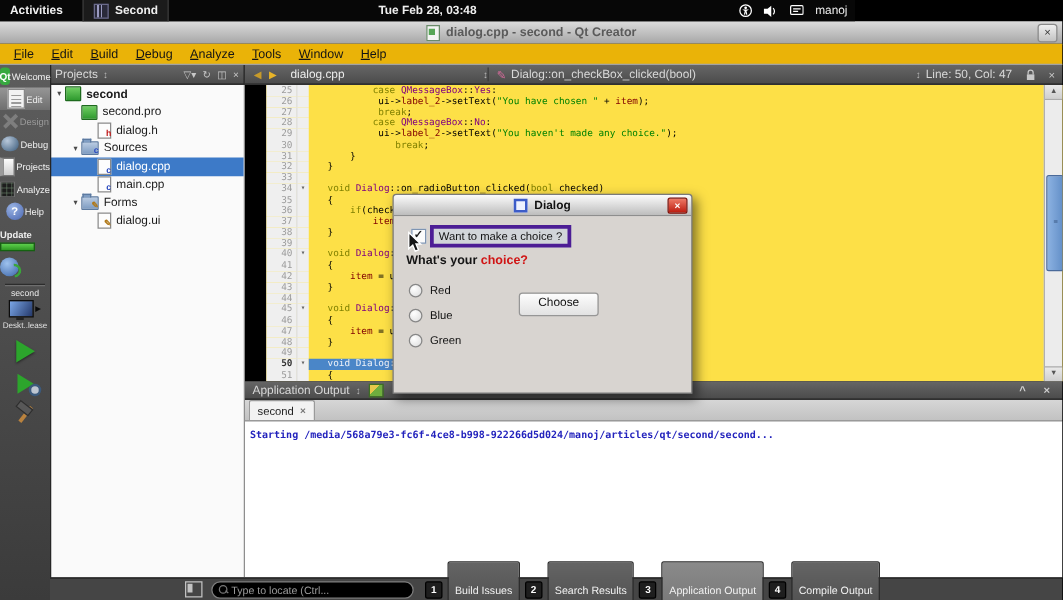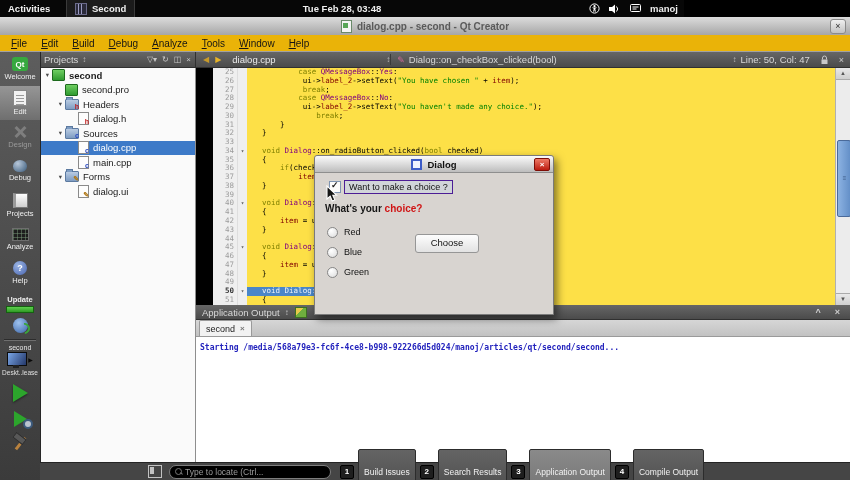--- a/index.html
+++ b/index.html
@@ -8,21 +8,21 @@
   .abs{position:absolute}
 
   
   #topbar{left:0;top:0;width:684px;height:17px;background:#070707;color:#efefef;font-size:9.5px;z-index:60}
   #activities{left:8px;top:3px;font-weight:bold;color:#f2f2f2}
   #winbtn{left:66px;top:0;height:17px;display:flex;align-items:center;gap:5px;padding:0 8px;background:#1b1b1b;border-left:1px solid #3a3a3a;border-right:1px solid #3a3a3a}
   .winbtn-icon{width:10px;height:10px;background:#2a2a3a;border:1px solid #6a6a8a;
      background-image:linear-gradient(90deg,transparent 2px,#9a9ac0 2px,#9a9ac0 3px,transparent 3px,transparent 5px,#9a9ac0 5px,#9a9ac0 6px,transparent 6px)}
   #clock{left:50%;top:3px;transform:translateX(-50%);font-weight:bold}
   #tray{right:6px;top:0;height:17px;display:flex;align-items:center;gap:9px}
-  #user-name{font-weight:bold}
+  #user-name{font-weight:normal}
 
   
   #titlebar{left:0;top:17px;width:850px;height:18px;background:linear-gradient(#dcdcdc,#a6a6a6);border-bottom:1px solid #787878;display:flex;align-items:center;justify-content:center;gap:5px}
   #wt-icon{width:9px;height:11px;background:#f4f4f4;border:1px solid #6a8a6a;position:relative}
   #wt-icon::after{content:"";position:absolute;left:1px;top:2px;width:5px;height:5px;background:#57a657}
   #wt-title{font-size:10px;font-weight:bold;color:#5a5a5a}
   #wt-close{position:absolute;right:4px;top:2px;width:14px;height:13px;background:linear-gradient(#efefef,#c2c2c2);border:1px solid #8a8a8a;border-radius:3px;font-size:9px;line-height:12px;text-align:center;color:#333}
 
   
   #menubar{left:0;top:35px;width:850px;height:17px;background:#eab308;border-bottom:1px solid #a2a2a2;display:flex;align-items:center;padding-left:4px;box-sizing:border-box}
@@ -40,37 +40,37 @@
   #open-doc .fname{color:#ececec}
   .updown{margin-left:auto;color:#bbb;font-size:8px}
   #fn-combo{display:flex;align-items:center;gap:4px;border-left:1px solid #3a3a3a;padding-left:6px;flex:1}
   #fn-pencil{color:#d46a9a;font-size:9px}
   #line-col{display:flex;align-items:center;gap:4px;color:#d8d8d8}
   #tb-lock{margin-left:10px}
   #tb-close{margin-left:10px;margin-right:2px;color:#ccc;font-size:9px}
 
   
   #sidebar{left:0;top:52px;width:40px;height:428px;background:linear-gradient(#5d5d5d,#3b3b3b);border-right:1px solid #262626;z-index:5}
-  .mode-item{height:34px;display:flex;flex-direction:column;align-items:center;justify-content:center;gap:1px}
+  .mode-item{height:18px;display:flex;align-items:center;justify-content:center;gap:1px}
   .mode-item.sel{background:linear-gradient(#969696,#6f6f6f)}
   .mode-label{font-size:7.5px;color:#efefef}
   .mode-item.dis .mode-label{color:#9a9a9a}
   .mode-icon{width:18px;height:15px;display:flex;align-items:center;justify-content:center}
   .icon-welcome{background:#37a93f;border-radius:3px;color:#fff;font-size:8px;font-weight:bold;width:16px;height:14px}
   .icon-edit{width:12px;height:14px;background:#f2f2f2;border:1px solid #888;
      background-image:repeating-linear-gradient(#f2f2f2 0 2px,#9a9a9a 2px 3px);background-size:8px 100%;background-position:2px 2px;background-repeat:no-repeat}
   .icon-design{position:relative;width:14px;height:14px}
   .icon-design::before,.icon-design::after{content:"";position:absolute;left:6px;top:0;width:3px;height:14px;background:#7e7e7e}
   .icon-design::before{transform:rotate(45deg)}.icon-design::after{transform:rotate(-45deg)}
   .icon-debug{width:14px;height:12px;border-radius:50% 50% 45% 45%;background:radial-gradient(circle at 35% 30%,#b8c8da,#5e7a96 70%,#3a5570)}
   .icon-projects{width:11px;height:13px;background:linear-gradient(#fdfdfd,#cfcfcf);border:1px solid #777;border-left:3px solid #9a9a9a}
   .icon-analyze{width:15px;height:11px;background:#1d1d1d;border:1px solid #6e6e6e;
      background-image:linear-gradient(rgba(120,150,120,.5) 1px,transparent 1px),linear-gradient(90deg,rgba(120,150,120,.5) 1px,transparent 1px);background-size:4px 4px}
   .icon-help{width:14px;height:14px;border-radius:50%;background:radial-gradient(circle at 35% 30%,#9ab4e4,#4a66b0);color:#fff;font-weight:bold;font-size:9px}
-  #update-block{display:flex;flex-direction:column;align-items:center;gap:2px;padding-top:5px}
+  #update-block{display:flex;flex-direction:column;gap:2px;padding-top:5px}
   #update-label{font-size:7.5px;color:#efefef;font-weight:bold}
   #update-bar{width:26px;height:5px;background:linear-gradient(#5ed04e,#2f9a24);border:1px solid #156210}
   .icon-globe{width:15px;height:15px;margin-top:3px;border-radius:50%;background:radial-gradient(circle at 38% 32%,#9ec2ee,#3a64a8);position:relative}
   .icon-globe::after{content:"";position:absolute;right:-2px;bottom:-1px;width:7px;height:7px;border:2px solid #3aa53a;border-left-color:transparent;border-bottom-color:transparent;border-radius:50%;transform:rotate(40deg)}
   #sb-sep{width:32px;height:1px;background:#2c2c2c;margin:6px auto 4px auto;box-shadow:0 1px 0 #6e6e6e}
   #target-name{font-size:7px;color:#e8e8e8;text-align:center}
   #target-kit{display:flex;align-items:center;justify-content:center;gap:1px;margin-top:1px}
   .icon-monitor{width:18px;height:12px;background:linear-gradient(120deg,#7aa6e6,#24386a);border:1px solid #0c0c0c;position:relative}
   .icon-monitor::after{content:"";position:absolute;left:5px;top:12px;width:6px;height:3px;background:#222}
   .kit-pop{color:#0a0a0a;font-size:6px}
@@ -139,21 +139,21 @@
 
   
   #appdialog{left:314px;top:155px;width:238px;height:158px;background:#d8d4d0;border:1px solid #7a7a7a;border-radius:3px 3px 0 0;box-shadow:3px 4px 9px rgba(0,0,0,.5);z-index:40}
   #dlg-titlebar{height:16px;background:linear-gradient(#fbfbfb,#bdbdbd);border-bottom:1px solid #8e8e8e;border-radius:3px 3px 0 0;display:flex;align-items:center;justify-content:center;gap:5px;position:relative}
   #dlg-icon{width:7px;height:7px;border:2px solid #3c5cc8;background:#eef2ff}
   #dlg-title{font-size:9.5px;font-weight:bold;color:#111}
   #dlg-close{position:absolute;right:3px;top:2px;width:14px;height:11px;background:linear-gradient(#ee7a66,#bc1c10);border:1px solid #7e0e06;border-radius:2px;color:#fff;font-size:8px;font-weight:bold;line-height:11px;text-align:center}
   #dlg-checkrow{position:absolute;left:14px;top:24px;display:flex;align-items:center}
   #dlg-checkbox{width:10px;height:10px;background:#fbfbfb;border:1px solid #7e94b2;position:relative;flex:none}
   #dlg-checkbox::after{content:"\2713";position:absolute;left:1px;top:-2px;font-size:9px;color:#1a1a1a;font-weight:bold}
-  #dlg-checklabel{margin-left:3px;font-size:9px;color:#111;border:1px solid #4c1d95;background:rgba(190,214,242,.28);padding:1px 4px}
+  #dlg-checklabel{margin-left:3px;font-size:9px;color:#111;border:3px solid #4c1d95;background:rgba(190,214,242,.28);padding:1px 4px}
   #dlg-cursor{position:absolute;left:11px;top:29px;z-index:3}
   #dlg-question{position:absolute;left:10px;top:47px;font-size:10px;font-weight:bold}
   #dlg-q1{color:#151515}#dlg-q2{color:#d01414}
   #dlg-radios{position:absolute;left:12px;top:66px}
   .radio-row{height:20px;display:flex;align-items:center;gap:6px}
   .radio-circle{width:9px;height:9px;border-radius:50%;border:1px solid #878787;background:radial-gradient(circle at 35% 30%,#fff,#dcdcdc)}
   .radio-label{font-size:9px;color:#111}
   #dlg-choose{position:absolute;left:100px;top:78px;width:62px;height:17px;background:linear-gradient(#fdfdfd,#e2e2e2);border:1px solid #969696;border-radius:3px;font-size:9.5px;color:#111;text-align:center;line-height:16px}
 </style>
 </head>
@@ -286,27 +286,20 @@
 <div id="projects-tree" class="abs">
     <div class="tree-row bold" style="padding-left: 3px;">
       <span class="tr-arrow">▾</span>
       <span class="tr-icon ti-proj"></span>
       <span class="lbl">second</span>
     </div>
     <div class="tree-row" style="padding-left: 16px;">
       <span class="tr-arrow"></span>
       <span class="tr-icon ti-pro"></span>
       <span class="lbl">second.pro</span>
-    </div>
-    <div class="tree-row" style="padding-left: 16px;">
-      <span class="tr-arrow">▾</span>
-      <span class="tr-icon ti-folder">
-        <span class="tr-badge b-red">h</span>
-      </span>
-      <span class="lbl">Headers</span>
     </div>
     <div class="tree-row" style="padding-left: 29px;">
       <span class="tr-arrow"></span>
       <span class="tr-icon ti-page">
         <span class="tr-badge b-red">h</span>
       </span>
       <span class="lbl">dialog.h</span>
     </div>
     <div class="tree-row" style="padding-left: 16px;">
       <span class="tr-arrow">▾</span>

